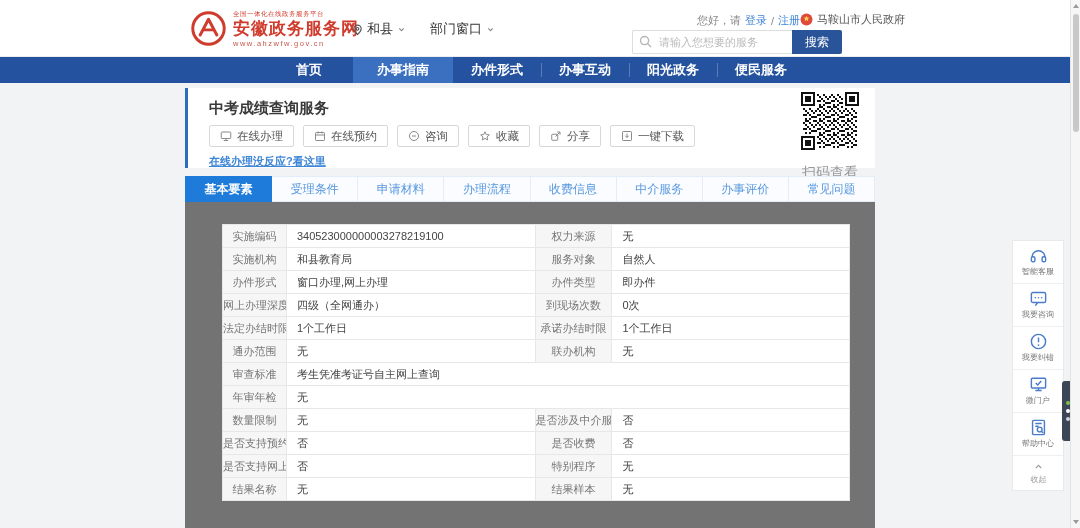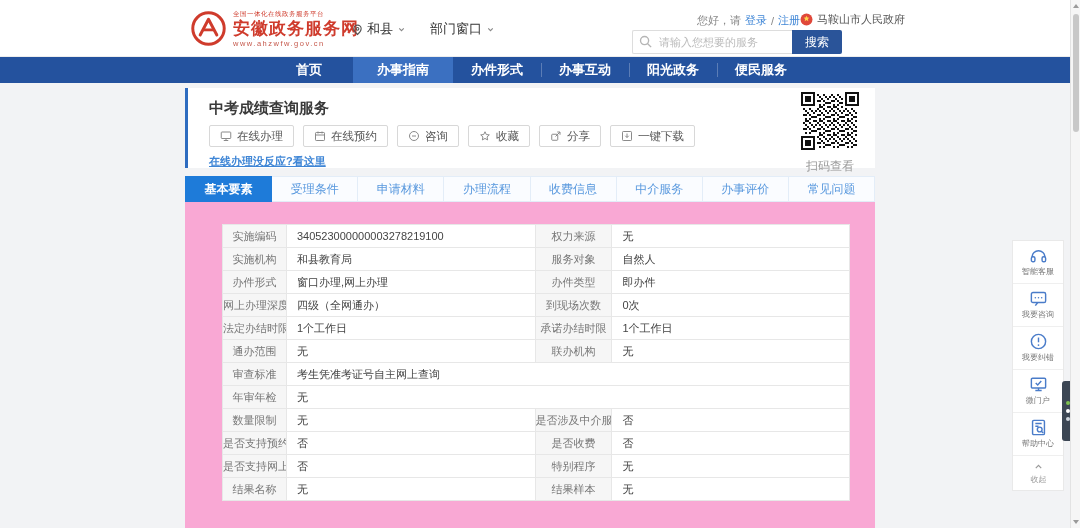--- a/index.html
+++ b/index.html
@@ -42,30 +42,30 @@
 
   
   .title-card { position:absolute; left:185px; top:88px; width:690px; height:80px; background:#fff; }
   .accent { position:absolute; left:0; top:0; width:3px; height:80px; background:#2e6cc0; }
   .svc-title { position:absolute; left:24px; top:11px; font-size:15px; font-weight:bold; color:#3a3a3a; }
   .actions { position:absolute; left:24px; top:37px; display:flex; gap:9px; }
   .act-btn { height:22px; display:flex; align-items:center; gap:5px; background:#fff; border:1px solid #d8d8d8; border-radius:2px; font-size:11.5px; color:#555; padding:0 10px; cursor:pointer; white-space:nowrap; }
   .help-link { position:absolute; left:24px; top:66px; font-size:11px; color:#3f86d6; text-decoration:underline; cursor:pointer;font-weight:bold; }
   .qr-wrap { position:absolute; left:615px; top:4px; width:60px; text-align:center; }
   .qr-wrap svg { width:58px; height:58px; display:block; margin:0 auto; }
-  .qr-caption { font-size:12px; color:#999; margin-top:8px; }
+  .qr-caption { font-size:14px; color:#999; margin-top:14px; }
 
   
   .tabs { position:absolute; left:185px; top:176px; width:690px; height:43px; display:flex; }
   .tab { flex:1; height:26px; line-height:24px; text-align:center; font-size:12px; color:#5898de; background:#fafcff; border:1px solid #e3edf8; border-left:none; cursor:pointer; }
   .tab:first-child { border-left:1px solid #e3edf8; }
   .tab.active { background:#1e7bd9; color:#fff; border-color:#1e7bd9; font-weight:bold; }
 
   
-  .content-card { position:absolute; left:185px; top:202px; width:690px; height:326px; background:#f9a8d4; }
+  .content-card { position:absolute; left:185px; top:202px; width:690px; height:326px; background:#737373; }
   .service-table { position:absolute; left:37px; top:22px; width:628px; border-top:1px solid #e7e7e7; border-left:1px solid #e7e7e7; }
   .trow { display:flex; }
   .trow > div { border-right:1px solid #e7e7e7; border-bottom:1px solid #e7e7e7; height:23px; line-height:22px; font-size:11px; overflow:hidden; white-space:nowrap; }
   .tlab { background:#f6f6f6; color:#777; text-align:center; }
   .tval { background:#fff; color:#444; padding-left:10px; }
   .c1 { width:64px; } .c2 { width:249px; } .c3 { width:77px; } .c4 { width:238px; }
   .span3 { width:564px; }
 
   
   .float-bar { position:absolute; left:1012px; top:240px; width:52px; background:#fff; border:1px solid #e9e9e9; }

